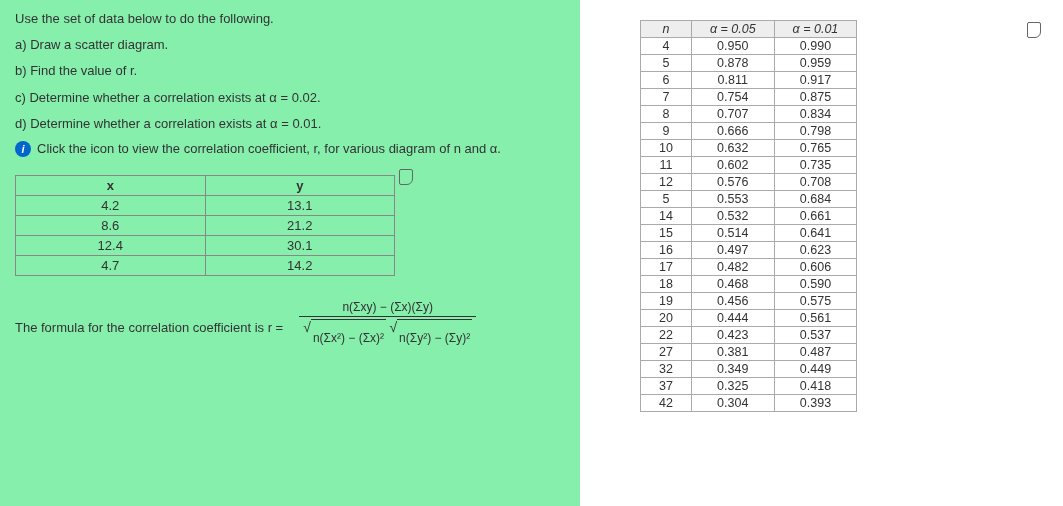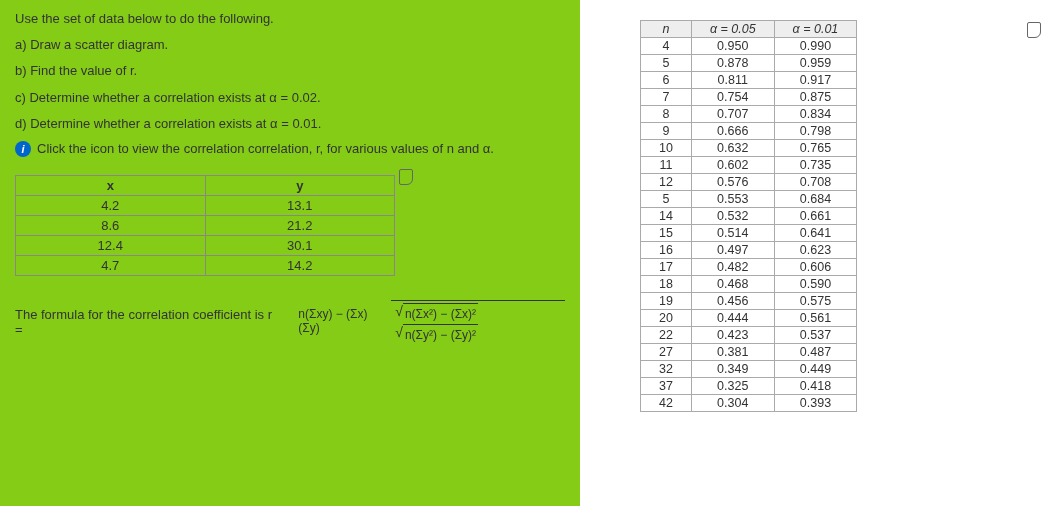--- a/index.html
+++ b/index.html
@@ -9,21 +9,21 @@
   color: #333;
   background: #f5f5f5;
   width: 1063px;
   height: 506px;
   display: flex;
   overflow: hidden;
 }
 .left-panel {
   width: 580px;
   padding: 10px 15px;
-  background: #84cc16;
+  background: #86efac;
 }
 .right-panel {
   width: 483px;
   padding: 20px 10px 10px 60px;
   background: #fff;
   position: relative;
 }
 .question-text { line-height: 1.4; margin-bottom: 8px; }
 .info-line {
   display: flex; align-items: center; gap: 6px;
@@ -42,26 +42,26 @@
   border: 1px solid #888; padding: 2px 10px; text-align: center;
   font-size: 13px; font-weight: normal;
 }
 .data-table th { font-weight: bold; }
 .copy-icon {
   display: inline-block; width: 14px; height: 16px;
   border: 1px solid #666; border-radius: 2px 2px 6px 2px;
   position: relative; margin-left: 4px; vertical-align: top;
 }
 .formula-line { display: flex; align-items: center; gap: 16px; margin-top: 10px; }
-.fraction { display: inline-flex; flex-direction: row; align-items: center; font-size: 12px; }
+.fraction { display: inline-flex; flex-direction: column; align-items: center; font-size: 12px; }
 .frac-num { padding: 0 4px 2px 4px; }
 .frac-den { border-top: 1px solid #333; padding: 2px 4px 0 4px; }
 .sqrt { display: inline-flex; align-items: flex-start; }
 .sqrt::before { content: "√"; font-size: 14px; }
-.sqrt-body { border-top: 1px solid #333; padding: 3px 2px; }
+.sqrt-body { border-top: 1px solid #333; padding: 11px 2px; }
 .crit-table {
   border-collapse: collapse; font-size: 12.5px;
 }
 .crit-table th, .crit-table td {
   border: 1px solid #aaa; padding: 1px 18px; text-align: center;
 }
 .crit-table th { background: #eee; font-style: italic; font-weight: normal; }
 .crit-copy {
   position: absolute; top: 22px; right: 22px;
   width: 14px; height: 16px; border: 1px solid #666;
@@ -73,21 +73,21 @@
 
 <div class="left-panel">
   <div class="question-text">Use the set of data below to do the following.</div>
   <div class="question-text">a) Draw a scatter diagram.</div>
   <div class="question-text">b) Find the value of r.</div>
   <div class="question-text">c) Determine whether a correlation exists at α = 0.02.</div>
   <div class="question-text">d) Determine whether a correlation exists at α = 0.01.</div>
 
   <div class="info-line">
     <span class="info-icon">i</span>
-    <span>Click the icon to view the correlation correlation, r, for various values of n and α.</span>
+    <span>Click the icon to view the correlation coefficient, r, for various diagram of n and α.</span>
   </div>
 
   <div style="display:flex;align-items:flex-start;">
     <table class="data-table">
       <thead>
         <tr>
           <th>x</th>
           <th>y</th>
         </tr>
       </thead>

